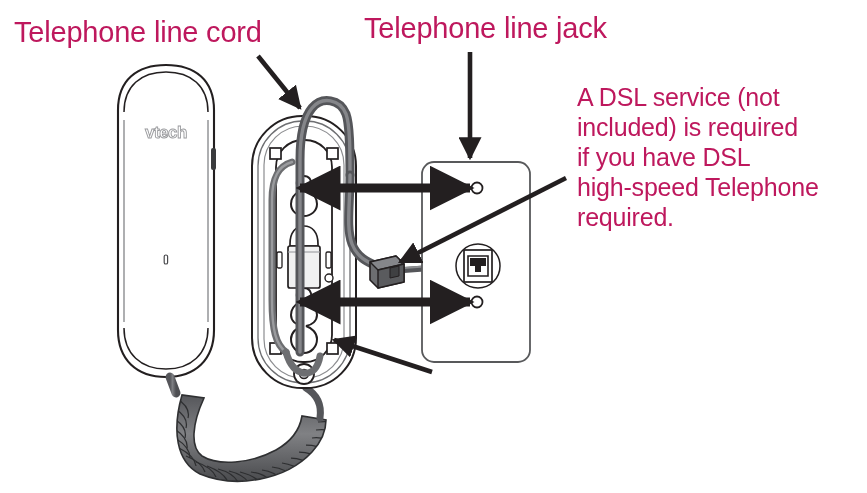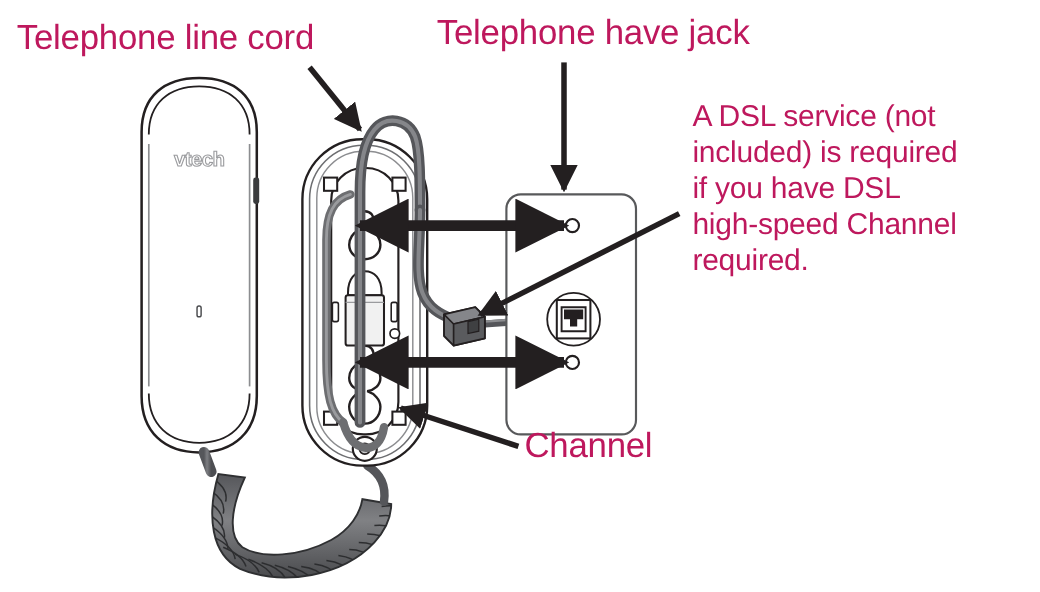--- a/index.html
+++ b/index.html
@@ -199,25 +199,24 @@
     <g stroke="#231f20" fill="none" stroke-width="4.6" marker-end="url(#solidArrow)">
       <line x1="258" y1="56" x2="300" y2="108"></line>
       <line x1="470" y1="52" x2="470" y2="158"></line>
       <line x1="566" y1="178" x2="400" y2="262"></line>
       <line x1="432" y1="372" x2="334" y2="340"></line>
     </g>
   </svg>
 
   <div class="lbl" id="label-line-cord">Telephone line cord</div>
 
-  <div class="lbl" id="label-wall-jack">Telephone have jack</div>
-
-  <div class="lbl" id="label-channel">Channel</div>
+  <div class="lbl" id="label-wall-jack">Telephone line jack</div>
+
 
   <div class="lbl" id="note-dsl">
     <span>A DSL service (not</span>
     <span>included) is required</span>
     <span>if you have DSL</span>
-    <span>high-speed Channel</span>
+    <span>high-speed Telephone</span>
     <span>required.</span>
   </div>
 
 </div>
 
 </body></html>

